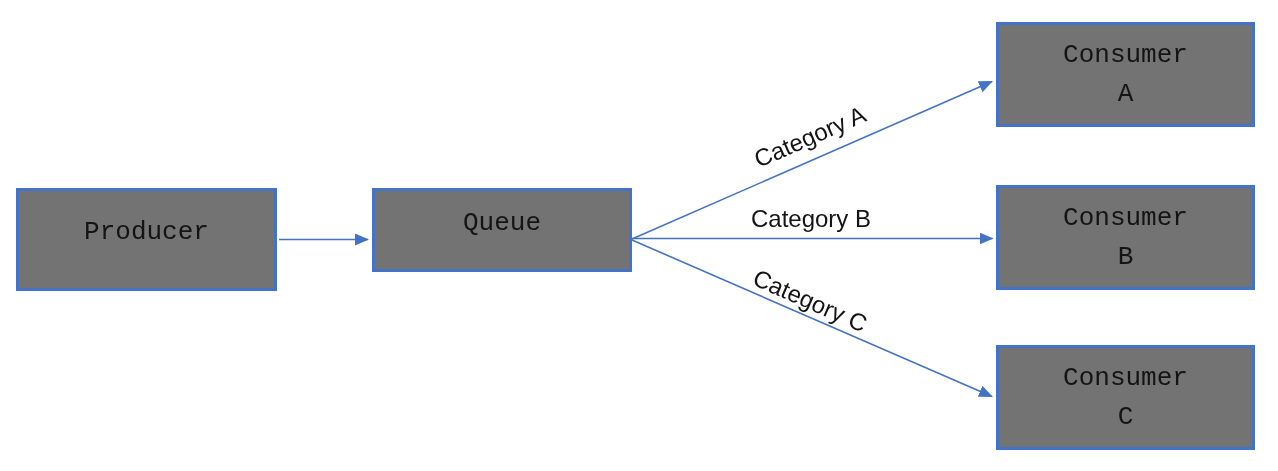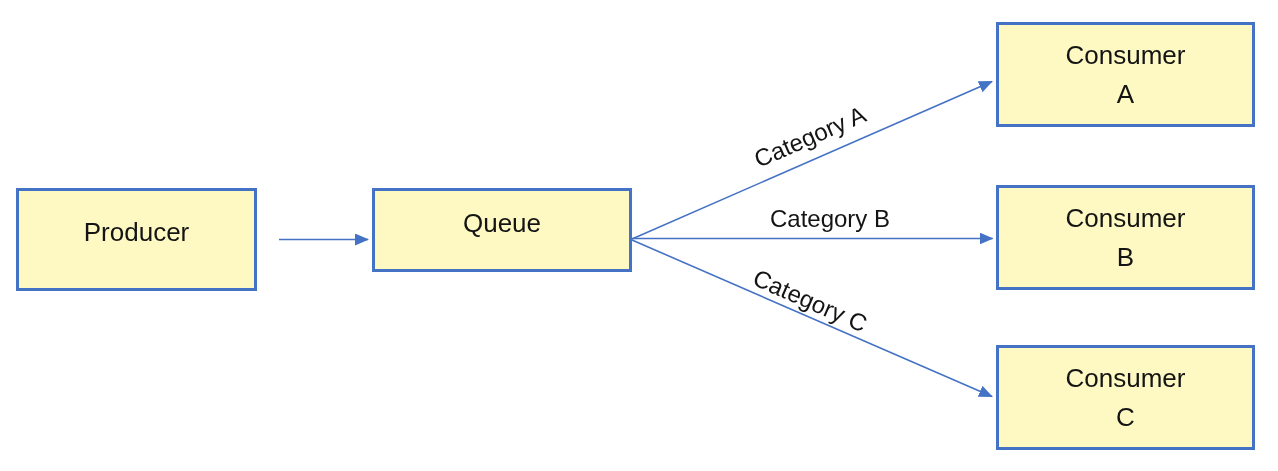--- a/index.html
+++ b/index.html
@@ -23,47 +23,48 @@
     pointer-events: none;
   }
   .edges line {
     stroke: #4472C4;
     stroke-width: 1.6;
   }
   .node {
     position: absolute;
     box-sizing: border-box;
     border: 3px solid #4472C4;
-    background: #fef9c3;
+    background: #737373;
     display: flex;
     align-items: center;
     justify-content: center;
     text-align: center;
     font-size: 26px;
     line-height: 39px;
+    font-family: Liberation Mono, monospace;
   }
   .node.two-line {
     flex-direction: column;
   }
   .node .single-label {
     transform: translateY(-7px);
   }
-  #n-producer   { left: 16px;  top: 188px; width: 241px; height: 103px; }
+  #n-producer   { left: 16px;  top: 188px; width: 261px; height: 103px; }
   #n-queue      { left: 372px; top: 188px; width: 260px; height: 84px; }
   #n-consumer-a { left: 996px; top: 22px;  width: 259px; height: 105px; }
   #n-consumer-b { left: 996px; top: 185px; width: 259px; height: 105px; }
   #n-consumer-c { left: 996px; top: 345px; width: 259px; height: 105px; }
   .edge-label {
     position: absolute;
     font-size: 24px;
     white-space: nowrap;
     color: #141414;
   }
   #el-a { left: 810px; top: 137px; transform: translate(-50%, -50%) rotate(-23.6deg); }
-  #el-b { left: 830px; top: 219px; transform: translate(-50%, -50%); }
+  #el-b { left: 811px; top: 219px; transform: translate(-50%, -50%); }
   #el-c { left: 810px; top: 301px; transform: translate(-50%, -50%) rotate(23.6deg); }
 </style>
 </head>
 <body>
 
 <div class="canvas">
 
   <svg class="edges" width="1278" height="471" aria-hidden="true">
     <defs>
       <marker id="arrowhead" markerUnits="userSpaceOnUse" markerWidth="14" markerHeight="12" viewBox="0 0 14 12" refX="13" refY="6" orient="auto">

